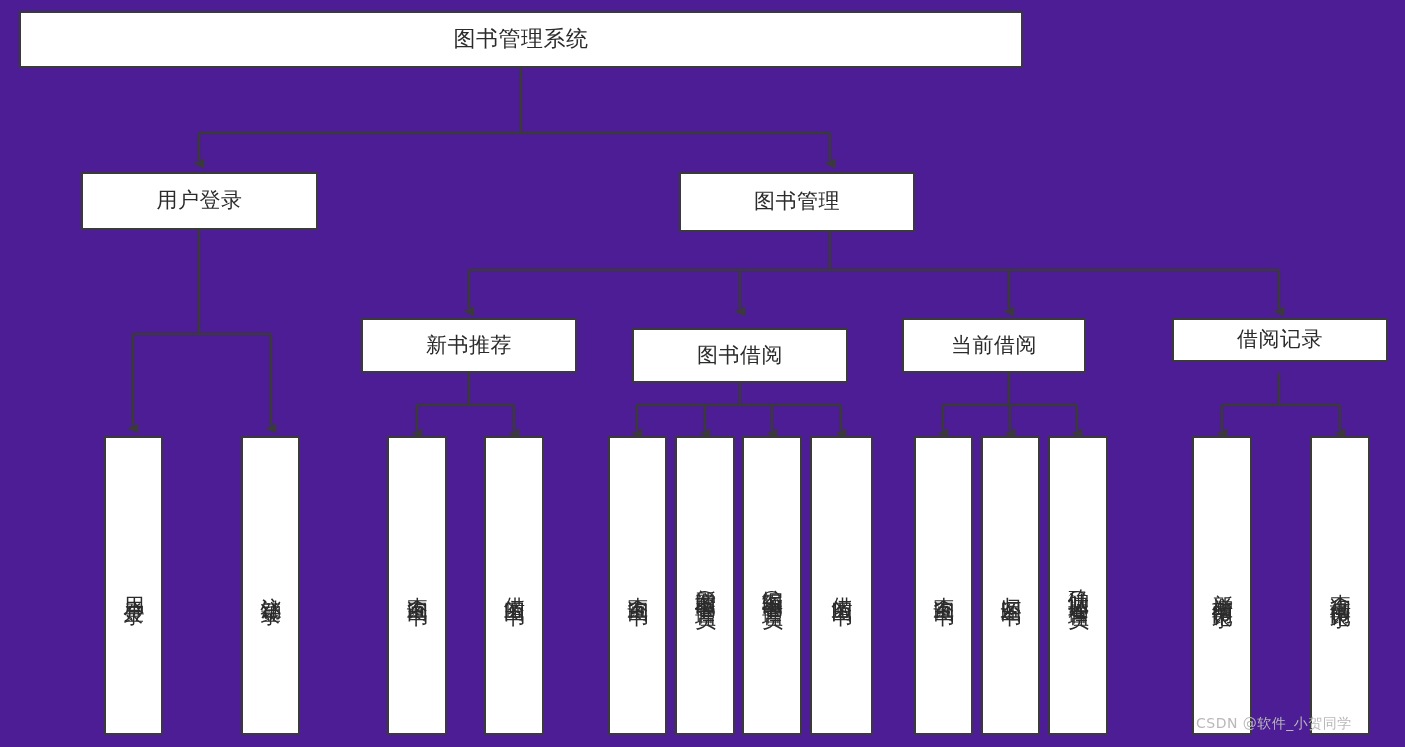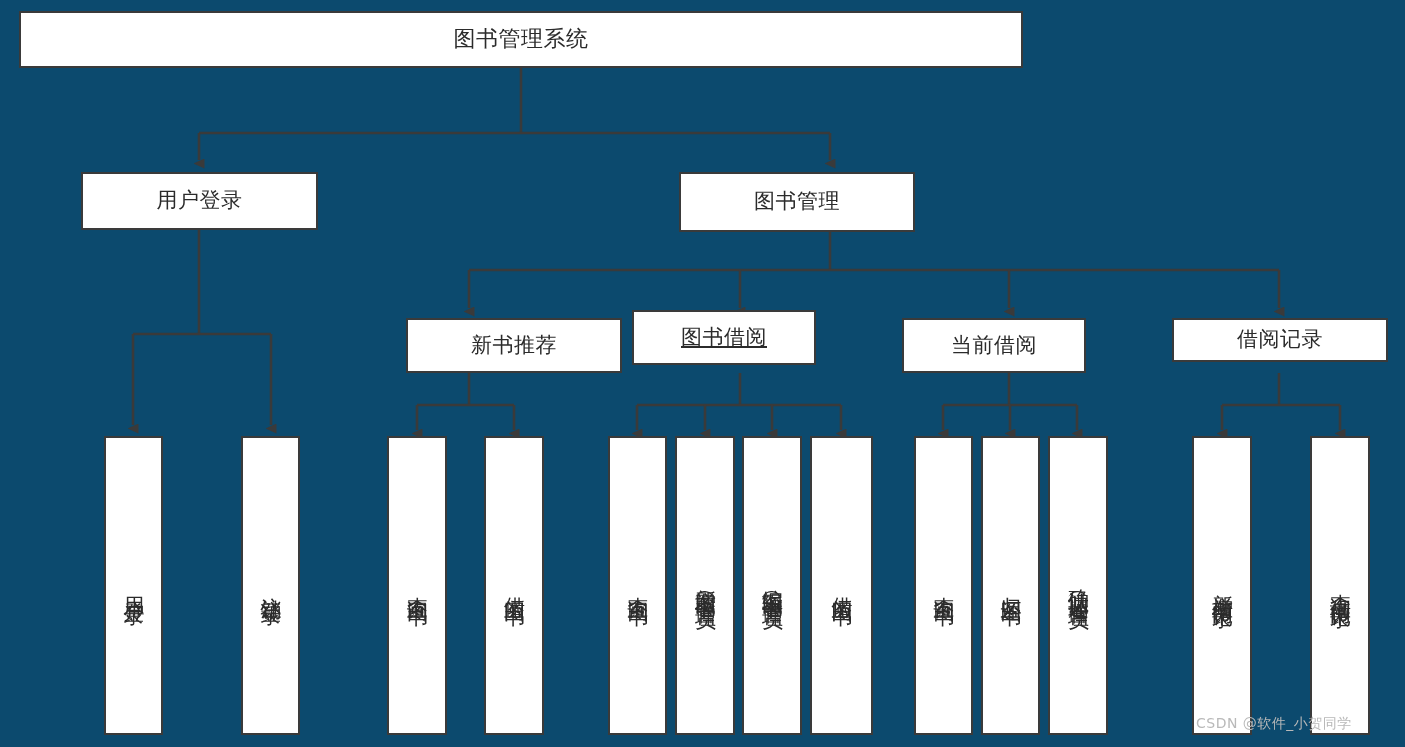--- a/index.html
+++ b/index.html
@@ -8,21 +8,21 @@
     padding: 0;
     background: #ffffff;
   }
   body {
     font-family: "DejaVu Sans", "Liberation Sans", sans-serif;
   }
   #diagram-root {
     position: relative;
     width: 1405px;
     height: 747px;
-    background: #0c4a6e;
+    background: #4c1d95;
     overflow: hidden;
   }
   #edge-layer {
     position: absolute;
     left: 0;
     top: 0;
     width: 1405px;
     height: 747px;
     pointer-events: none;
   }
@@ -132,24 +132,24 @@
     <span class="node-label">图书管理系统</span>
   </div>
 
   <div class="node horiz" style="left:81px; top:172px; width:237px; height:58px;">
     <span class="node-label">用户登录</span>
   </div>
   <div class="node horiz" style="left:679px; top:172px; width:236px; height:60px;font-family:Liberation Serif, serif;">
     <span class="node-label">图书管理</span>
   </div>
 
-  <div class="node horiz" style="left:361px; top:318px; width:216px; height:55px;margin-left:45px;">
+  <div class="node horiz" style="left:361px; top:318px; width:216px; height:55px;">
     <span class="node-label">新书推荐</span>
   </div>
-  <div class="node horiz" style="left:632px; top:310px; width:184px; height:55px;text-decoration:underline;">
+  <div class="node horiz" style="left:632px; top:328px; width:216px; height:55px;">
     <span class="node-label">图书借阅</span>
   </div>
   <div class="node horiz" style="left:902px; top:318px; width:184px; height:55px;">
     <span class="node-label">当前借阅</span>
   </div>
   <div class="node horiz" style="left:1172px; top:318px; width:216px; height:44px;">
     <span class="node-label">借阅记录</span>
   </div>
 
   <div class="node vert" style="left:104px; top:436px; width:59px; height:299px;">

